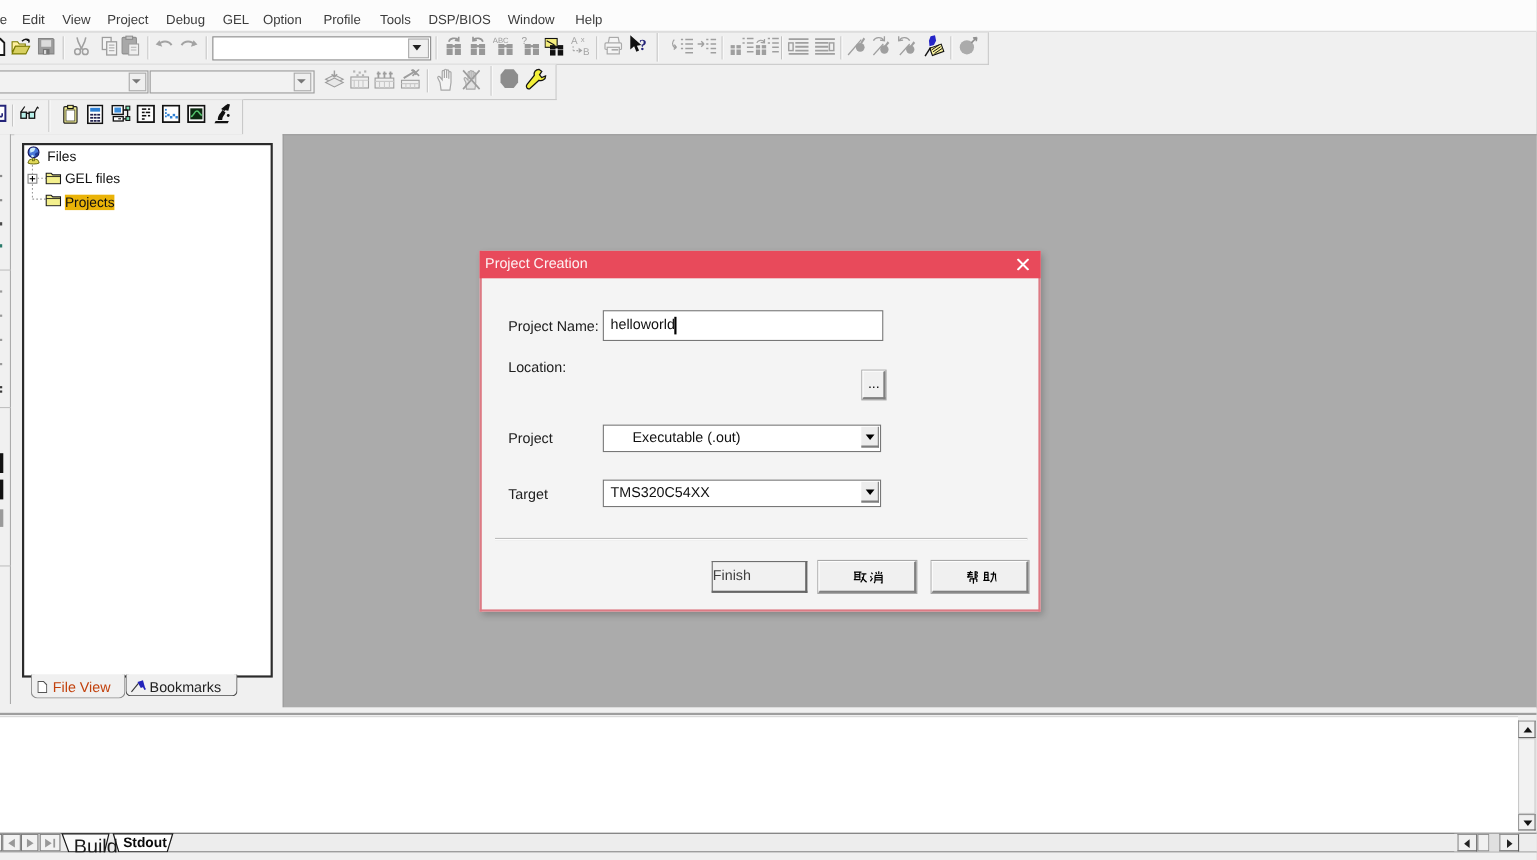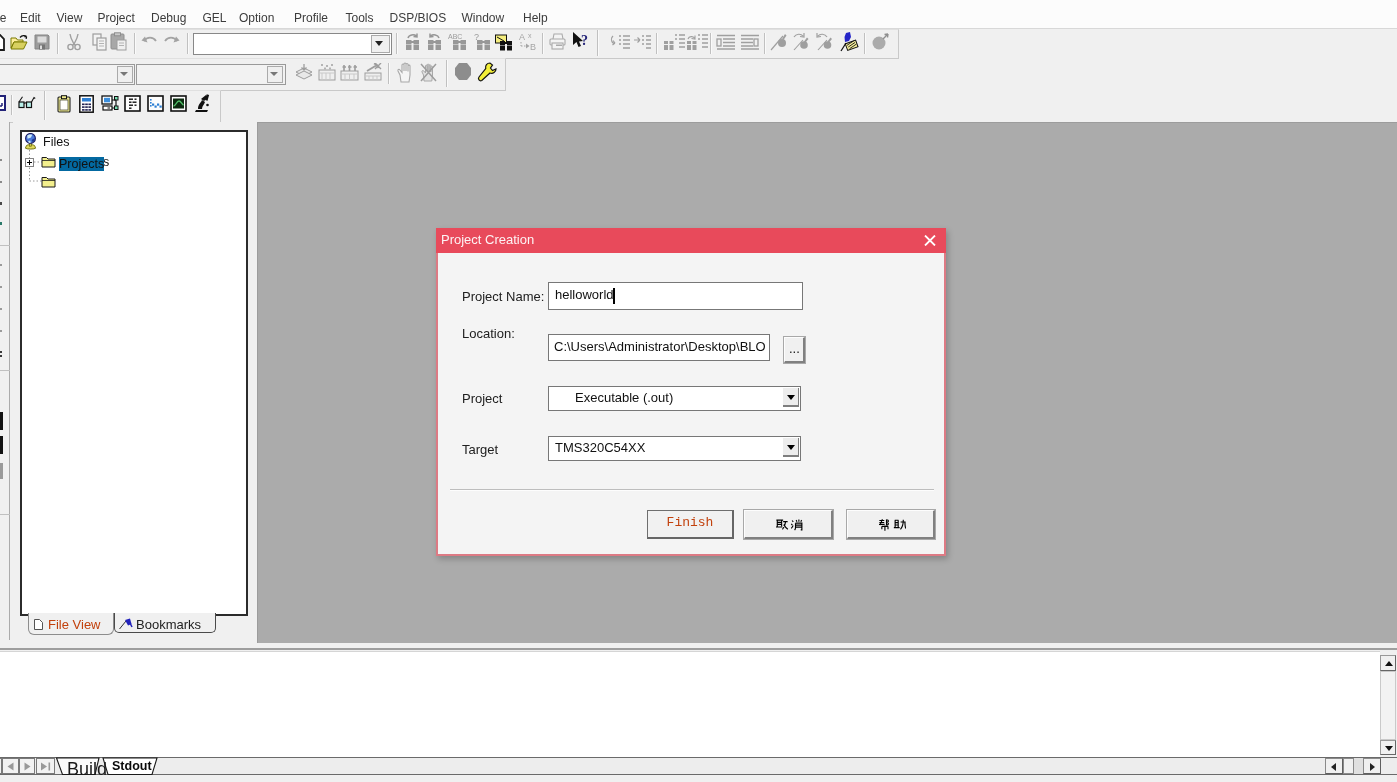--- a/index.html
+++ b/index.html
@@ -451,21 +451,21 @@
   <svg class="abs" style="left:41px;top:155px;" width="15" height="13" viewBox="0 0 15 13">
     <path d="M1 2.5 L5.5 2.5 L7 4 L14 4 L14 12 L1 12 Z" fill="#f3ef8d" stroke="#1a1a1a" stroke-width="1"></path>
     <path d="M1 5.5 H14" stroke="#1a1a1a" stroke-width="0.8"></path>
   </svg>
   <span class="abs" style="left:59px;top:155px;font-size:12.5px;color:#111;">GEL files</span>
 
   <svg class="abs" style="left:41px;top:175px;" width="15" height="13" viewBox="0 0 15 13">
     <path d="M1 2.5 L5.5 2.5 L7 4 L14 4 L14 12 L1 12 Z" fill="#f3ef8d" stroke="#1a1a1a" stroke-width="1"></path>
     <path d="M1 5.5 H14" stroke="#1a1a1a" stroke-width="0.8"></path>
   </svg>
-  <span class="abs" style="left:59px;top:157px;font-size:12.5px;color:#111;background:#0369a1;">Projects</span>
+  <span class="abs" style="left:59px;top:177px;font-size:12.5px;color:#111;background:#eab308;">Projects</span>
 </div>
 
 <div id="lefttabs">
   <div class="abs" style="left:28px;top:613px;width:86px;height:22px;background:#f0f0f0;border:1px solid #8d8d8d;border-top:none;border-radius:0 0 6px 6px;box-sizing:border-box;z-index:3;"></div>
   <svg class="abs" style="left:34px;top:619px;z-index:4;" width="9" height="11" viewBox="0 0 9 11">
     <path d="M0.5 0.5 H5.5 L8.5 3.5 V10.5 H0.5 Z" fill="#fff" stroke="#555" stroke-width="1"></path>
   </svg>
   <span class="abs" style="left:48px;top:617px;font-size:13px;color:#c2410c;z-index:4;">File View</span>
   <div class="abs" style="left:114px;top:613px;width:102px;height:20px;background:#f0f0f0;border:1px solid #4a4a4a;border-top:none;border-radius:0 0 5px 5px;box-sizing:border-box;z-index:2;"></div>
   <svg class="abs" style="left:119px;top:618px;z-index:4;" width="14" height="12" viewBox="0 0 14 12">
@@ -486,23 +486,20 @@
     <path d="M1 0.5 L11 10.5 M11 0.5 L1 10.5" stroke="#fff" stroke-width="1.8"></path>
   </svg>
 
   <span class="lbl" style="left:24px;top:61px;">Project Name:</span>
   <div class="tbox" style="left:110px;top:54px;width:253px;height:26px;">
     <span style="position:absolute;left:6px;top:4px;font-size:13px;color:#111;">helloworld</span>
     <div style="position:absolute;left:64px;top:5px;width:1.5px;height:16px;background:#000;"></div>
   </div>
 
   <span class="lbl" style="left:24px;top:98px;">Location:</span>
-  <div class="tbox" style="left:110px;top:106px;width:220px;height:25px;overflow:hidden;">
-    <span style="position:absolute;left:5px;top:4px;font-size:13px;color:#111;white-space:nowrap;">C:\Users\Administrator\Desktop\BLO</span>
-  </div>
   <div class="btn" style="left:346px;top:109px;width:21px;height:26px;box-sizing:border-box;">
     <span style="position:absolute;left:4px;top:3px;font-size:13px;color:#111;">...</span>
   </div>
 
   <span class="lbl" style="left:24px;top:163px;">Project</span>
   <div class="tbox" style="left:110px;top:158px;width:251px;height:23px;">
     <span style="position:absolute;left:6px;top:3px;font-size:13px;color:#111;margin-left:20px;">Executable (.out)</span>
     <div style="position:absolute;right:1px;top:1px;width:16px;height:19px;background:#ededed;border-right:1px solid #7e7e7e;border-bottom:2px solid #7e7e7e;box-sizing:border-box;"></div>
     <div style="position:absolute;right:5px;top:8px;width:0;height:0;border-left:4.5px solid transparent;border-right:4.5px solid transparent;border-top:5.5px solid #000;"></div>
   </div>
@@ -510,21 +507,21 @@
   <span class="lbl" style="left:24px;top:214px;">Target</span>
   <div class="tbox" style="left:110px;top:208px;width:251px;height:23px;">
     <span style="position:absolute;left:6px;top:3px;font-size:13px;color:#111;">TMS320C54XX</span>
     <div style="position:absolute;right:1px;top:1px;width:16px;height:19px;background:#ededed;border-right:1px solid #7e7e7e;border-bottom:2px solid #7e7e7e;box-sizing:border-box;"></div>
     <div style="position:absolute;right:5px;top:8px;width:0;height:0;border-left:4.5px solid transparent;border-right:4.5px solid transparent;border-top:5.5px solid #000;"></div>
   </div>
 
   <div class="abs" style="left:12px;top:261px;width:484px;height:1px;background:#bdbdbd;border-bottom:1px solid #fdfdfd;"></div>
 
   <div class="abs" style="left:209px;top:282px;width:87px;height:29px;background:#f1f1f1;border:1px solid #6e6e6e;border-right:2px solid #666;border-bottom:2px solid #666;box-sizing:border-box;">
-    <span style="position:absolute;left:0;right:0;top:4px;text-align:center;font-size:13px;color:#c2410c;font-family:Liberation Mono, monospace;">Finish</span>
+    <span style="position:absolute;left:0;right:0;top:4px;font-size:13px;color:#404040;">Finish</span>
   </div>
   <div class="btn" style="left:306px;top:282px;width:89px;height:29px;box-sizing:border-box;">
     <svg style="position:absolute;left:31px;top:8px;" width="27" height="12" viewBox="0 0 36 16" fill="none" stroke="#000" stroke-width="1.5">
       <path d="M0.5,1.5 H9.5 M1.7,1.5 V10.5 M7.5,1.5 V9.5 M1.7,4.5 H7.5 M1.7,7.2 H7.5 M0,10.7 H8.5"></path>
       <path d="M9.5,3.5 H15.5 M12.8,3.5 C12.5,7 11,11 8.6,13.8 M10.2,7.5 C11.5,9.5 13.5,12 15.8,13.6"></path>
       <path d="M21.5,2 L23,3.8 M20.3,6.5 L21.8,8 M20.3,12.5 C21.3,11.5 22.3,10 22.8,8.7"></path>
       <path d="M30.5,0.5 V3.8 M26.8,1.5 L28,3.6 M34.2,1.5 L33,3.6"></path>
       <path d="M26,5.5 H34.5 V14.5 H33 M26,5.5 V11.5 C26,12.8 25.6,13.8 24.8,14.8 M26.2,8.2 H34.3 M26.2,10.8 H34.3"></path>
     </svg>
   </div>

